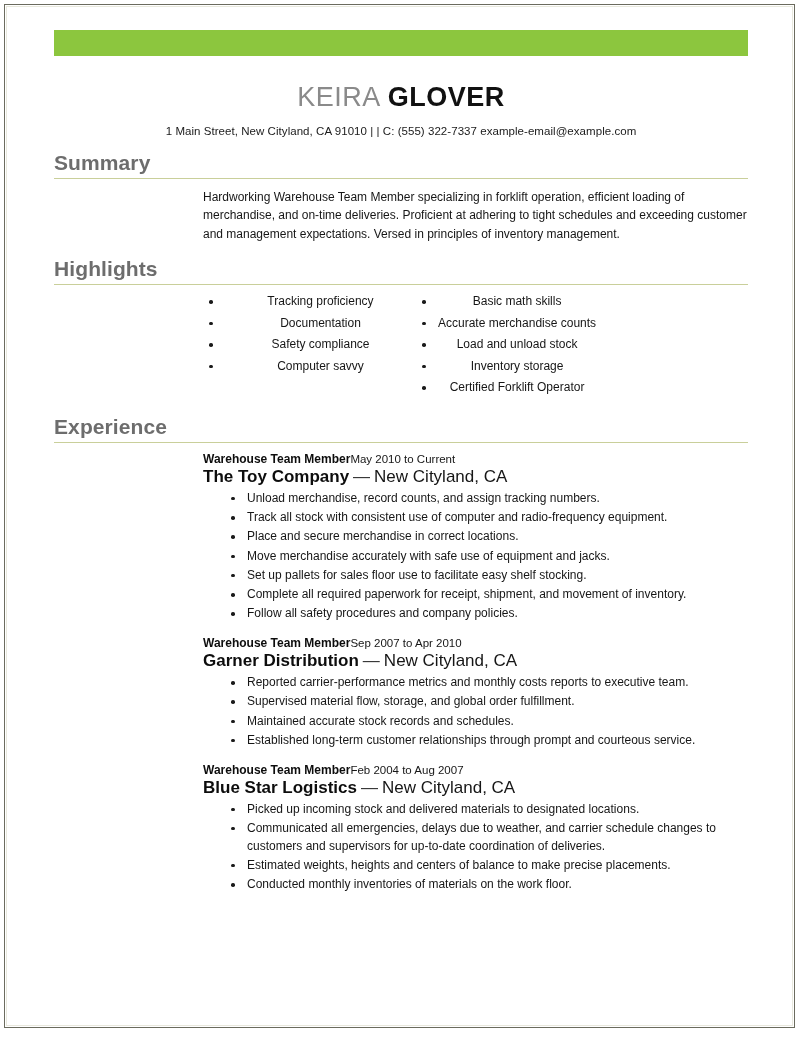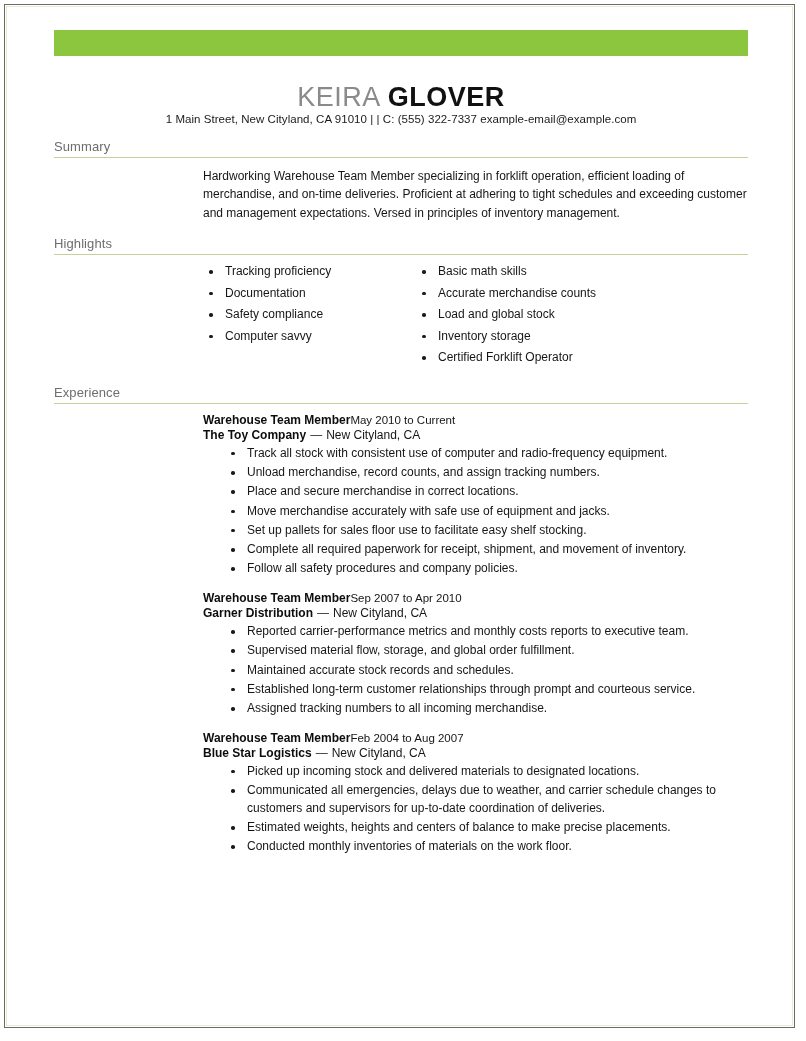--- a/index.html
+++ b/index.html
@@ -74,32 +74,32 @@
     letter-spacing: 0.5px;
     color: #111111;
     font-weight: 700;
     margin-left: 7px;
   }
 
   .contact-line {
     text-align: center;
     font-size: 11.5px;
     color: #1a1a1a;
-    margin-top: 0;
+    margin-top: 12px;
     letter-spacing: 0.05px;
   }
 
   
   .section {
     margin-top: 14px;
   }
   .section-head {
-    font-size: 13px;
+    font-size: 21px;
     color: #6d6d6d;
-    font-weight: 400;
+    font-weight: 700;
     padding-bottom: 3px;
     border-bottom: 1.5px solid #c9cf9a;
     letter-spacing: 0.1px;
   }
 
   .section-body {
     padding-left: 149px;
     padding-top: 9px;
   }
 
@@ -108,20 +108,21 @@
     font-size: 12px;
     line-height: 1.53;
     color: #161616;
   }
 
   
   .highlights-body {
     padding-left: 149px;
     padding-top: 8px;
     display: flex;
+    text-align: center;
   }
   .hl-col {
     width: 213px;
   }
   .hl-col.second {
     width: auto;
   }
   ul.bullets {
     list-style: none;
     margin: 0;
@@ -165,21 +166,21 @@
     font-size: 12px;
     font-weight: 700;
     color: #0d0d0d;
   }
   .job-dates {
     font-size: 11.5px;
     color: #161616;
     white-space: nowrap;
   }
   .job-company-line {
-    font-size: 12px;
+    font-size: 17px;
     color: #161616;
     margin-top: 1px;
   }
   .job-company {
     font-weight: 700;
     color: #0d0d0d;
   }
   .job-dash {
     margin: 0 4px;
     color: #333333;
@@ -245,43 +246,43 @@
             <li>Tracking proficiency</li>
             <li>Documentation</li>
             <li>Safety compliance</li>
             <li>Computer savvy</li>
           </ul>
         </div>
         <div class="hl-col second">
           <ul class="bullets">
             <li>Basic math skills</li>
             <li>Accurate merchandise counts</li>
-            <li>Load and global stock</li>
+            <li>Load and unload stock</li>
             <li>Inventory storage</li>
             <li>Certified Forklift Operator</li>
           </ul>
         </div>
       </div>
     </div>
 
     <div class="section">
       <div class="section-head">Experience</div>
       <div class="exp-body">
 
         <div class="job">
           <div class="job-row">
             <span class="job-title">Warehouse Team Member</span>
             <span class="job-dates">May 2010 to Current</span>
           </div>
           <div class="job-company-line">
             <span class="job-company">The Toy Company</span><span class="job-dash">—</span><span class="job-location">New Cityland, CA</span>
           </div>
           <ul class="job-bullets">
+            <li>Unload merchandise, record counts, and assign tracking numbers.</li>
             <li>Track all stock with consistent use of computer and radio-frequency equipment.</li>
-            <li>Unload merchandise, record counts, and assign tracking numbers.</li>
             <li>Place and secure merchandise in correct locations.</li>
             <li>Move merchandise accurately with safe use of equipment and jacks.</li>
             <li>Set up pallets for sales floor use to facilitate easy shelf stocking.</li>
             <li>Complete all required paperwork for receipt, shipment, and movement of inventory.</li>
             <li>Follow all safety procedures and company policies.</li>
           </ul>
         </div>
 
         <div class="job">
           <div class="job-row">
@@ -289,21 +290,20 @@
             <span class="job-dates">Sep 2007 to Apr 2010</span>
           </div>
           <div class="job-company-line">
             <span class="job-company">Garner Distribution</span><span class="job-dash">—</span><span class="job-location">New Cityland, CA</span>
           </div>
           <ul class="job-bullets">
             <li>Reported carrier-performance metrics and monthly costs reports to executive team.</li>
             <li>Supervised material flow, storage, and global order fulfillment.</li>
             <li>Maintained accurate stock records and schedules.</li>
             <li>Established long-term customer relationships through prompt and courteous service.</li>
-            <li>Assigned tracking numbers to all incoming merchandise.</li>
           </ul>
         </div>
 
         <div class="job">
           <div class="job-row">
             <span class="job-title">Warehouse Team Member</span>
             <span class="job-dates">Feb 2004 to Aug 2007</span>
           </div>
           <div class="job-company-line">
             <span class="job-company">Blue Star Logistics</span><span class="job-dash">—</span><span class="job-location">New Cityland, CA</span>

